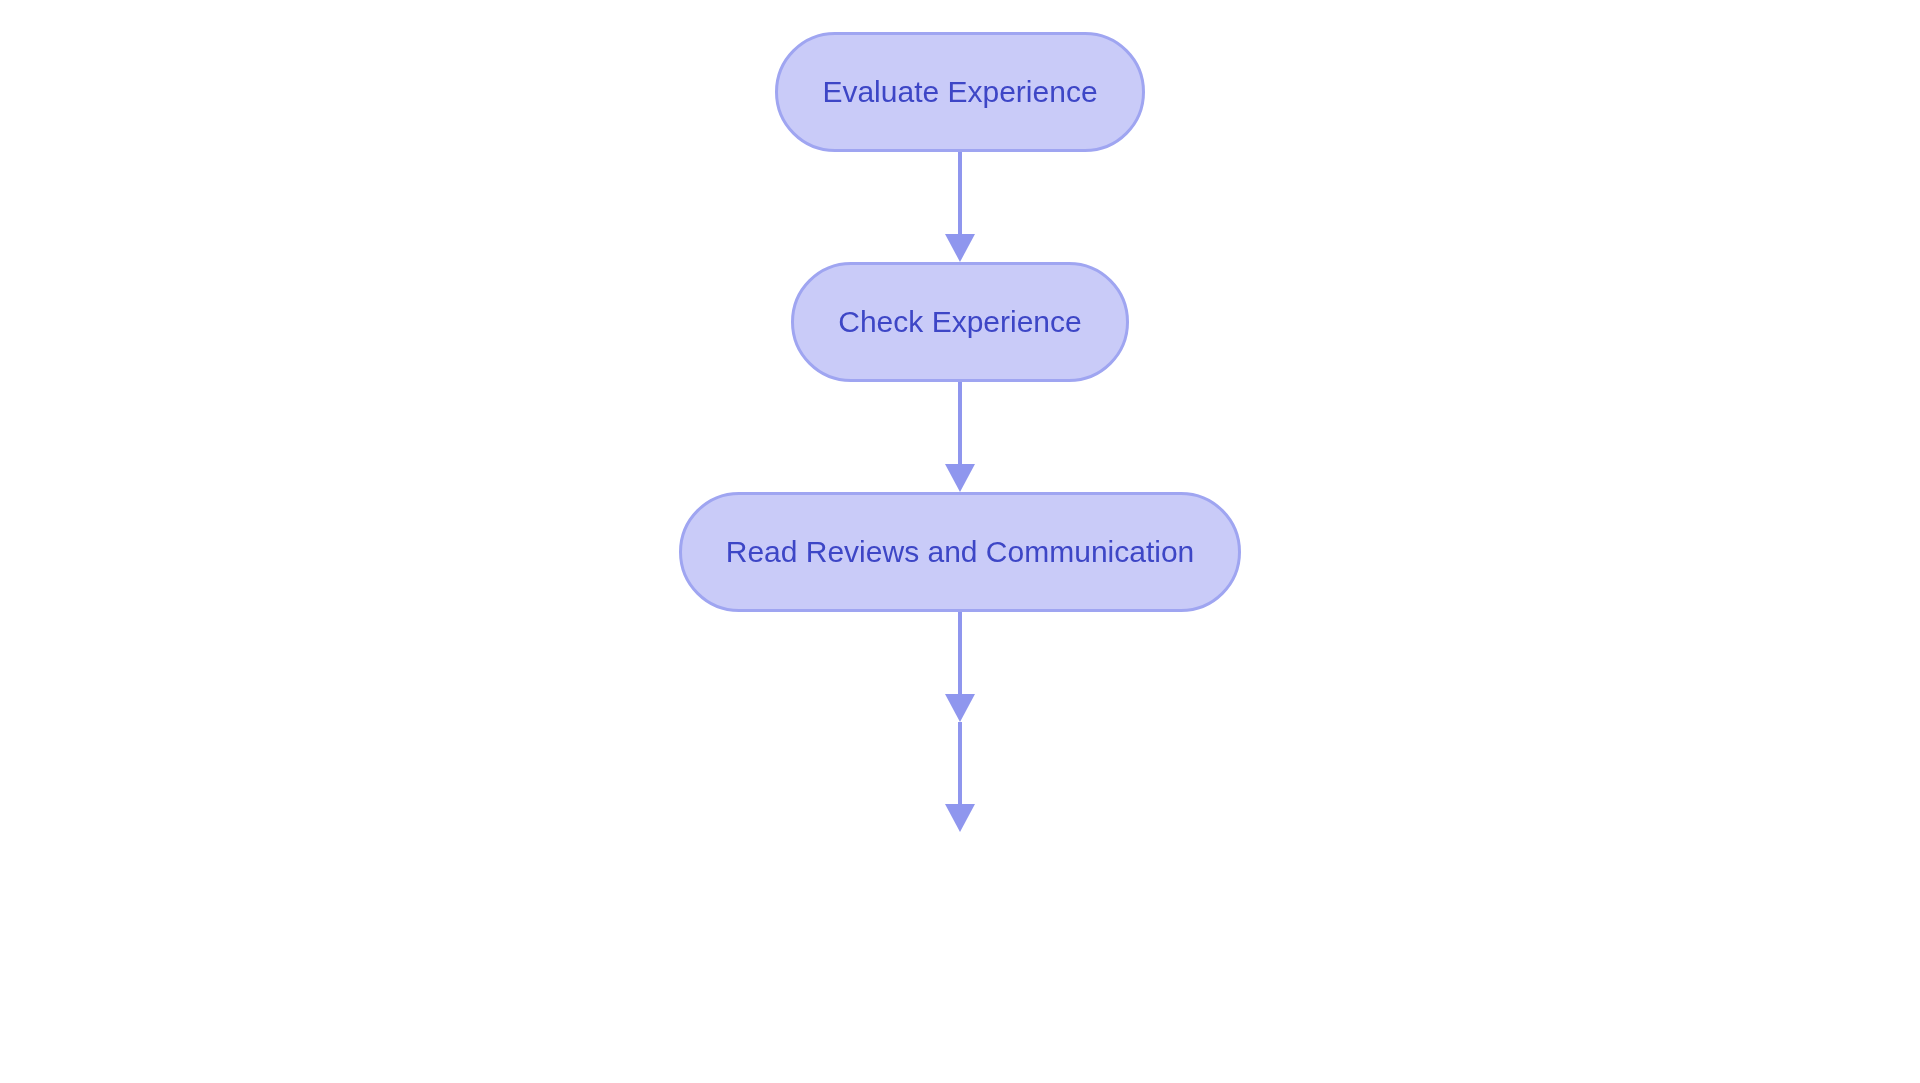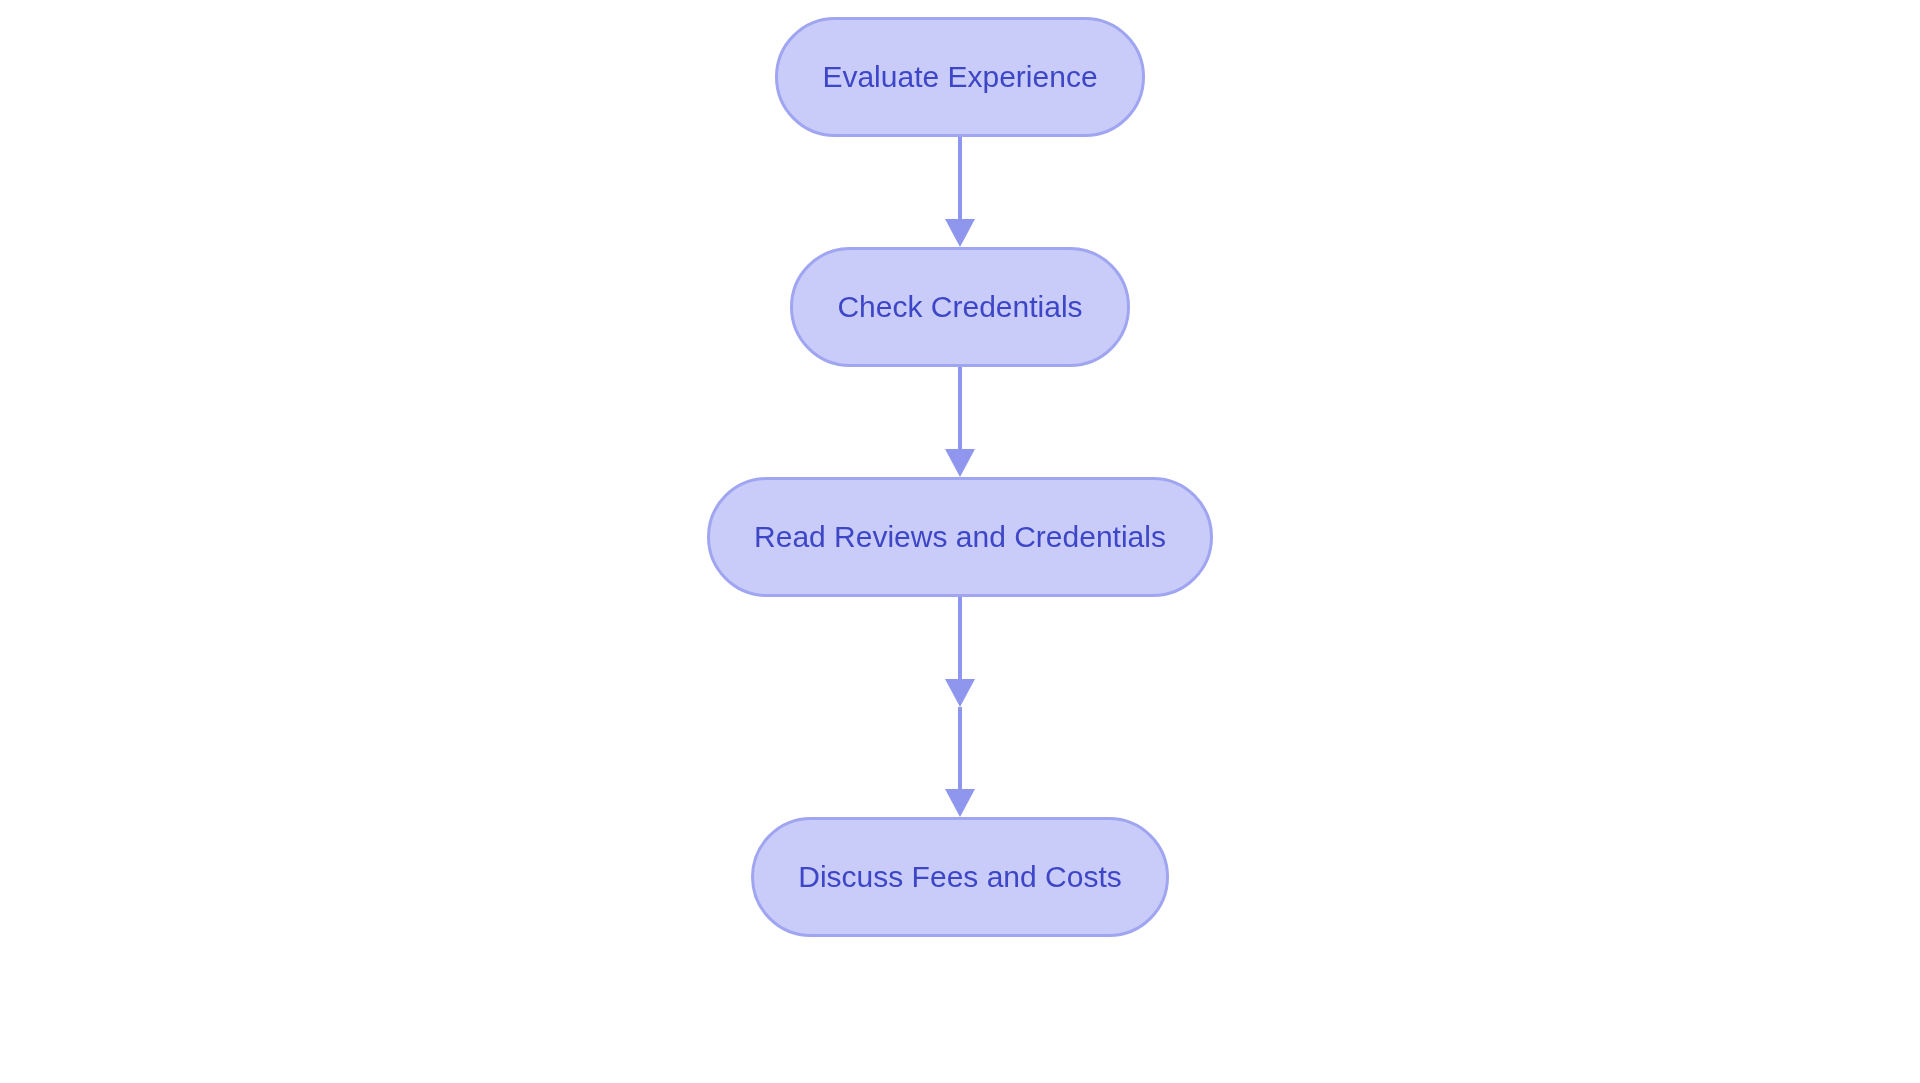--- a/index.html
+++ b/index.html
@@ -6,21 +6,21 @@
     margin: 0;
     padding: 0;
     background: var(--background, #ffffff);
     overflow: hidden;
   }
   .canvas {
     position: relative;
     width: 1920px;
     height: 1083px;
     box-sizing: border-box;
-    padding-top: 17px;
+    padding-top: 32px;
     display: flex;
     flex-direction: column;
     align-items: center;
     font-family: "Liberation Sans", "DejaVu Sans", sans-serif;
   }
   .flow-node {
     height: 120px;
     box-sizing: border-box;
     border-radius: 60px;
     background: var(--nodeFill, #c9cbf8);
@@ -55,46 +55,43 @@
   </div>
 
   <div class="flow-arrow">
     <svg viewBox="0 0 34 110">
       <line x1="17" y1="0" x2="17" y2="85" stroke-width="4" stroke="#8f96ee"></line>
       <polygon points="2,82 32,82 17,110" fill="#8f96ee"></polygon>
     </svg>
   </div>
 
   <div class="flow-node">
-    <span>Check Credentials</span>
+    <span>Check Experience</span>
   </div>
 
   <div class="flow-arrow">
     <svg viewBox="0 0 34 110">
       <line x1="17" y1="0" x2="17" y2="85" stroke-width="4" stroke="#8f96ee"></line>
       <polygon points="2,82 32,82 17,110" fill="#8f96ee"></polygon>
     </svg>
   </div>
 
   <div class="flow-node">
-    <span>Read Reviews and Credentials</span>
+    <span>Read Reviews and Communication</span>
   </div>
 
   <div class="flow-arrow">
     <svg viewBox="0 0 34 110">
       <line x1="17" y1="0" x2="17" y2="85" stroke-width="4" stroke="#8f96ee"></line>
       <polygon points="2,82 32,82 17,110" fill="#8f96ee"></polygon>
     </svg>
   </div>
 
 
   <div class="flow-arrow">
     <svg viewBox="0 0 34 110">
       <line x1="17" y1="0" x2="17" y2="85" stroke-width="4" stroke="#8f96ee"></line>
       <polygon points="2,82 32,82 17,110" fill="#8f96ee"></polygon>
     </svg>
   </div>
 
-  <div class="flow-node">
-    <span>Discuss Fees and Costs</span>
-  </div>
 
 </div>
 
 </body></html>

